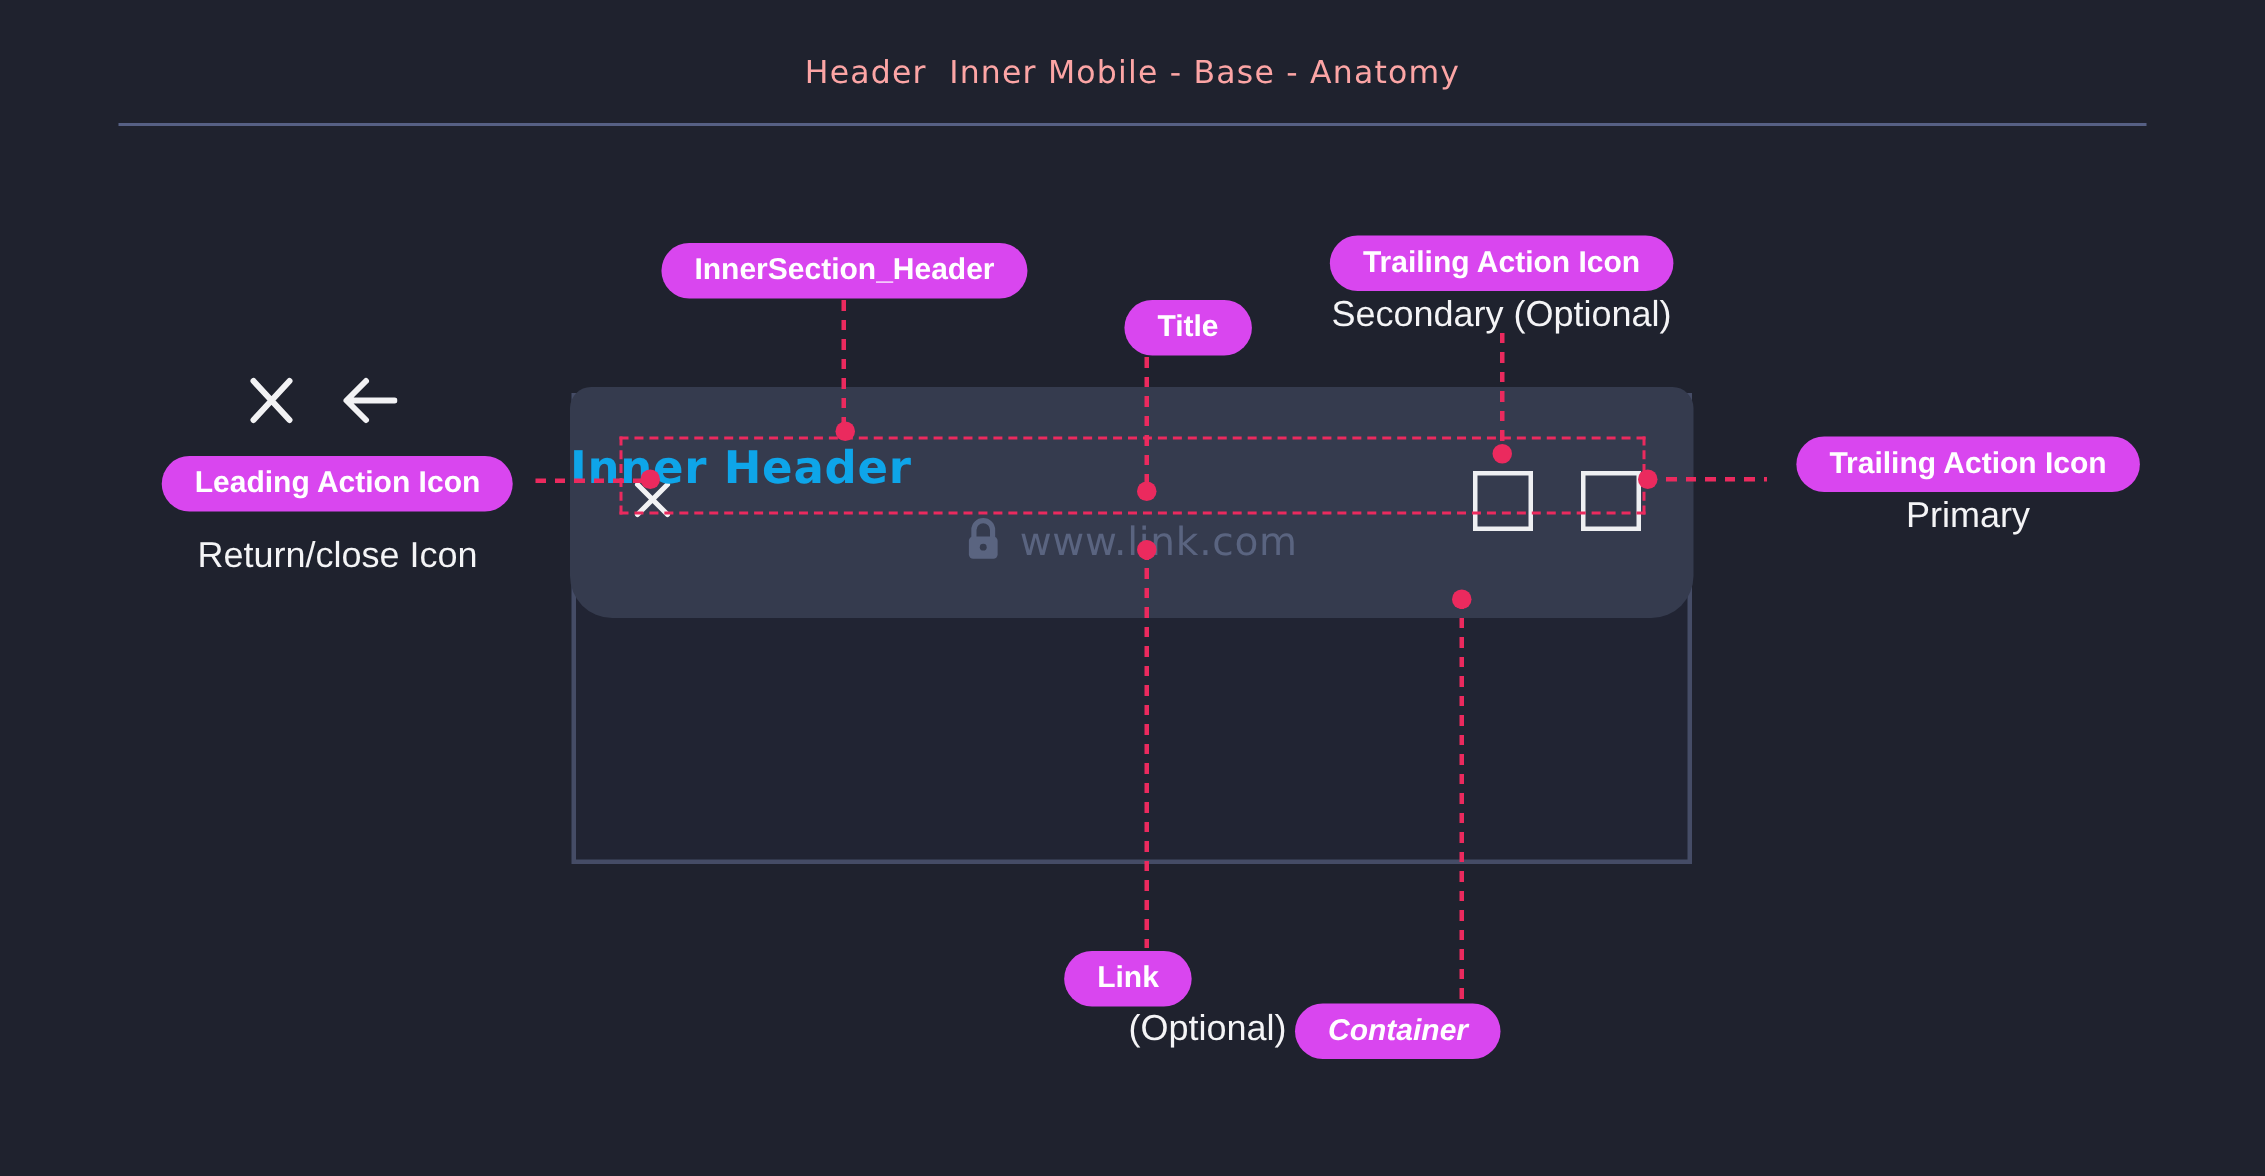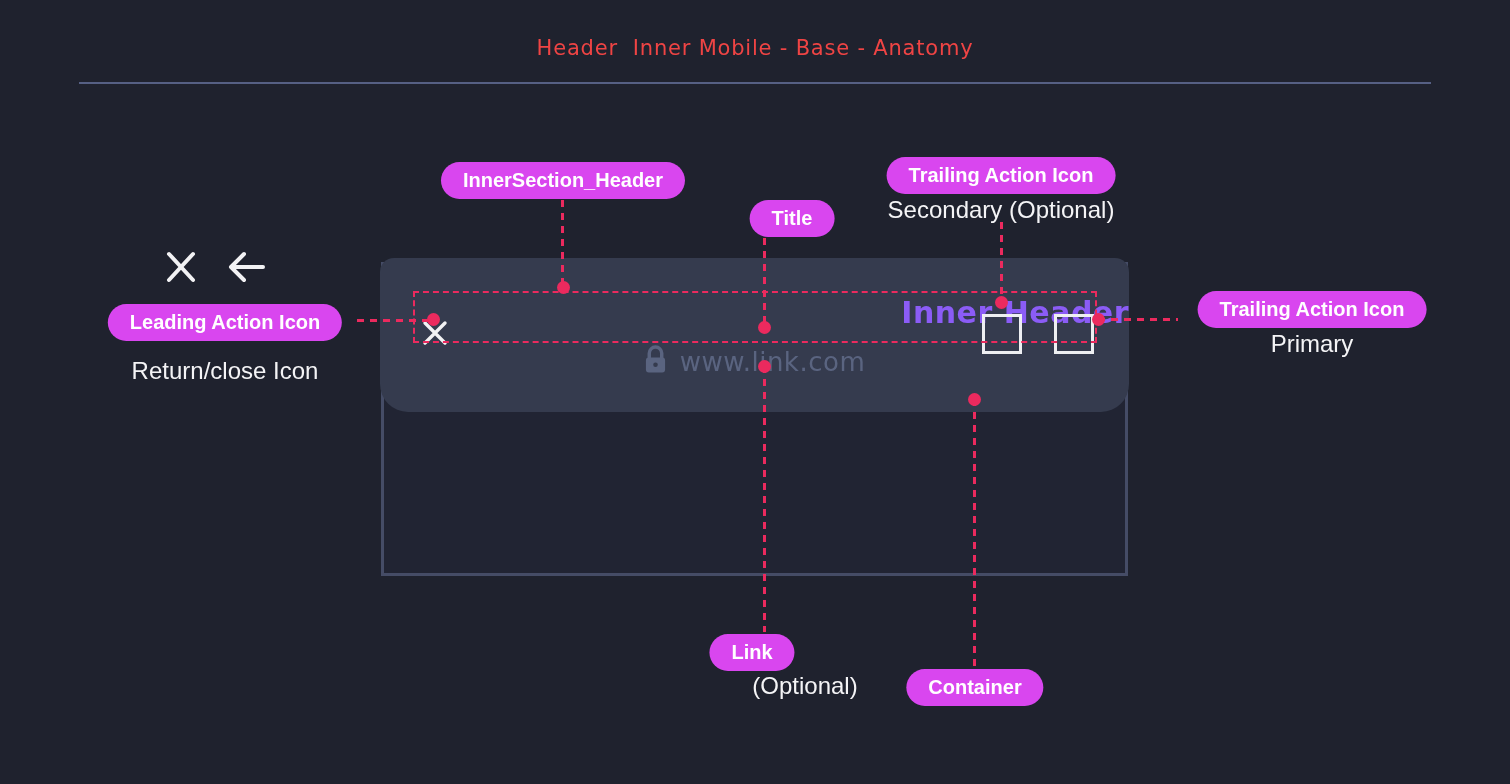--- a/index.html
+++ b/index.html
@@ -7,21 +7,21 @@
     background:#1f222e;
     font-family:"Liberation Sans", sans-serif;
     width:1510px;height:784px;
     position:relative;overflow:hidden;
   }
   .stage{position:absolute;left:0;top:0;width:1510px;height:784px;}
 
   
   .page-title{
     position:absolute;left:0;top:36px;width:100%;
-    text-align:center;color:#ef4444;
+    text-align:center;color:#fca5a5;
     font-family:"DejaVu Sans", sans-serif;
     font-size:21px;font-weight:400;letter-spacing:0.8px;
     white-space:pre;
   }
   .divider{
     position:absolute;left:79px;top:82px;width:1352px;height:2px;
     background:#566084;
   }
 
   
@@ -29,21 +29,21 @@
     position:absolute;left:381px;top:262px;width:747px;height:314px;
     box-sizing:border-box;border:3px solid #454c66;background:#212433;
   }
   .mock-header{
     position:absolute;left:380px;top:258px;width:749px;height:154px;
     background:#353b4e;border-radius:14px 14px 28px 28px;
   }
   .mock-close{position:absolute;left:421px;top:319px;width:28px;height:28px;}
   .mock-title{
     position:absolute;left:380px;top:295px;width:749px;
-    text-align:right;color:#8b5cf6;
+    text-align:left;color:#0ea5e9;
     font-family:"DejaVu Sans", sans-serif;
     font-size:30px;font-weight:700;letter-spacing:0.5px;
   }
   .mock-link-row{
     position:absolute;left:380px;top:345px;width:749px;
     display:flex;justify-content:center;align-items:center;gap:13px;
   }
   .mock-link-text{
     color:#5a6480;font-size:26px;letter-spacing:0.5px;
     font-family:"DejaVu Sans", sans-serif;
@@ -166,15 +166,15 @@
 
   <div class="pill" style="left:225px;top:304px;">Leading Action Icon</div>
   <div class="sublabel" style="left:225px;top:357px;text-align:right;">Return/close Icon</div>
 
   <div class="pill" style="left:1312px;top:291px;">Trailing Action Icon</div>
   <div class="sublabel" style="left:1312px;top:330px;">Primary</div>
 
   <div class="pill" style="left:752px;top:634px;">Link</div>
   <div class="sublabel" style="left:765px;top:672px;margin-left:40px;">(Optional)</div>
 
-  <div class="pill" style="left:975px;top:669px;">Container</div>
+  <div class="pill" style="left:932px;top:669px;font-style:italic;">Container</div>
 
 </div>
 
 </body></html>

